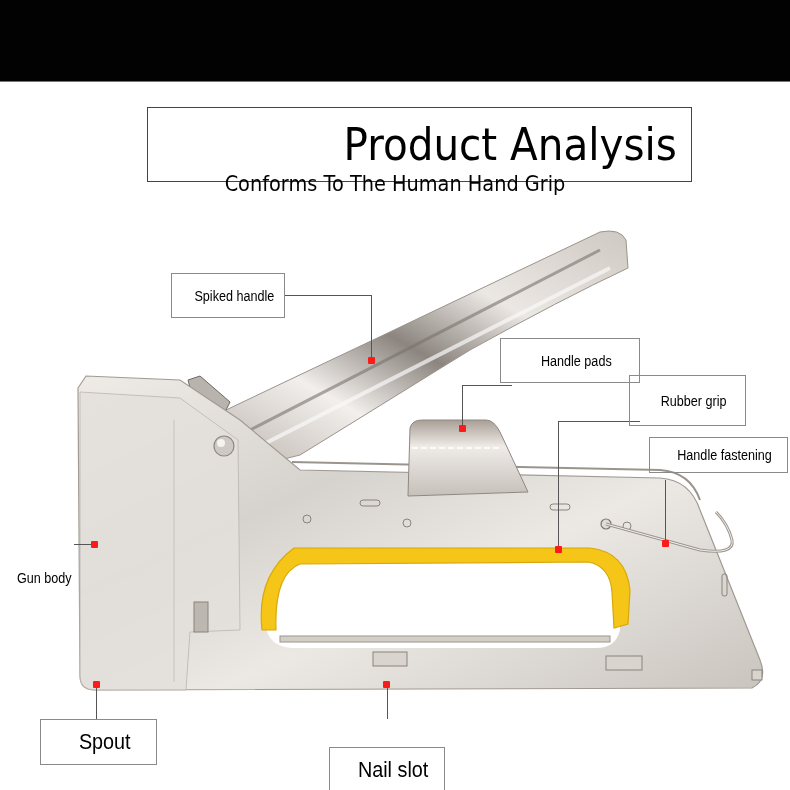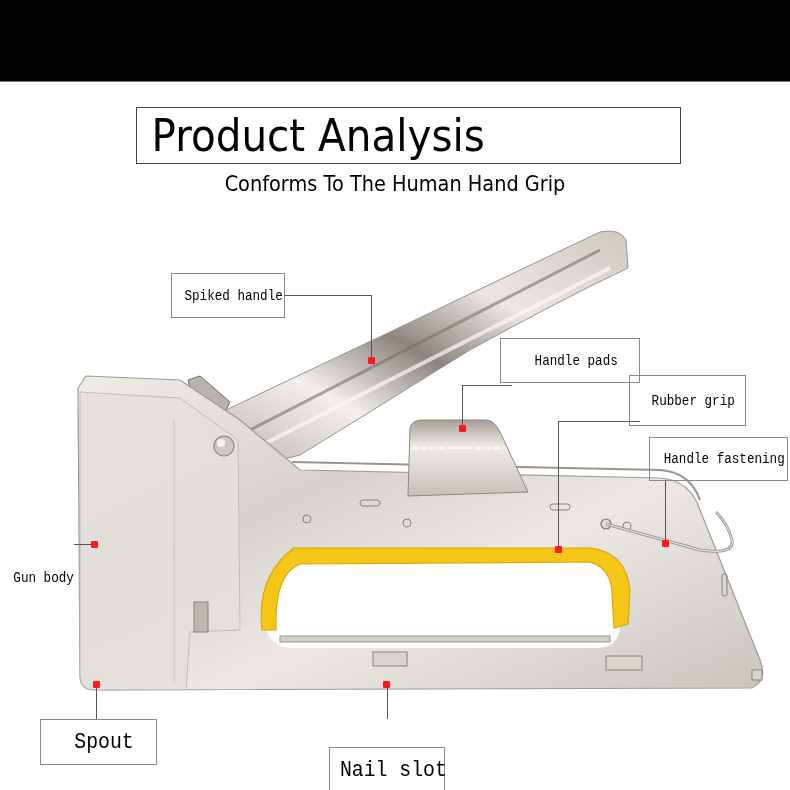--- a/index.html
+++ b/index.html
@@ -3,33 +3,33 @@
 <meta charset="utf-8">
 <style>
   html, body { margin: 0; padding: 0; }
   body {
     width: 790px; height: 790px; position: relative; overflow: hidden;
     background: #ffffff;
     font-family: "Liberation Sans", "DejaVu Sans", sans-serif;
   }
   .topband { position: absolute; left: 0; top: 0; width: 790px; height: 81px; background: #020202; border-bottom: 1px solid #777; }
   .title-box {
-    position: absolute; left: 136px; top: 107px; width: 545px; height: 57px;
+    position: absolute; left: 147px; top: 107px; width: 545px; height: 75px;
     border: 1px solid #444; box-sizing: border-box;
-    display: flex; align-items: center; justify-content: flex-start;
+    display: flex; align-items: center; justify-content: flex-end;
   }
   .title-text { font-size: 44px; font-weight: normal; color: #000; letter-spacing: 0px; line-height: 1; font-family: "DejaVu Sans", sans-serif; transform: scaleX(0.92); }
   .subtitle { position: absolute; left: 0; top: 172px; width: 790px; text-align: center; font-size: 21px; color: #000; font-family: "DejaVu Sans", sans-serif; transform: scaleX(0.92); }
 
   .product { position: absolute; left: 0; top: 0; width: 790px; height: 790px; }
 
   .label-box {
     position: absolute; box-sizing: border-box;
     display: flex; align-items: center; justify-content: center;
-    color: #000; font-family: Liberation Mono, monospace;
+    color: #000; font-family: Liberation Sans, sans-serif;
     border: 1px solid #8a8a8a;
     background: transparent;
     padding-left: 12px;
   }
   .label-box span { white-space: nowrap; transform: scaleX(0.9); display: inline-block; }
   .lbl-sm { font-size: 14px; }
   .lbl-lg { font-size: 22px; }
 
   .dot { position: absolute; width: 7px; height: 7px; background: #ff1a1a; border-radius: 1px; }
   .leader { position: absolute; background: #555; }
@@ -137,21 +137,21 @@
 
 <div class="label-box lbl-sm" style="left:171px; top:273px; width:114px; height:45px;">
   <span>Spiked handle</span>
 </div>
 <div class="label-box lbl-sm" style="left:500px; top:338px; width:140px; height:45px;">
   <span>Handle pads</span>
 </div>
 <div class="label-box lbl-sm" style="left:629px; top:375px; width:117px; height:51px;">
   <span>Rubber grip</span>
 </div>
-<div class="label-box lbl-sm" style="left:649px; top:437px; width:139px; height:44px;">
+<div class="label-box lbl-sm" style="left:649px; top:437px; width:139px; height:36px;">
   <span>Handle fastening</span>
 </div>
 <div class="label-box lbl-sm" style="left:0px; top:564px; width:76px; height:28px; border:none;">
   <span>Gun body</span>
 </div>
 <div class="label-box lbl-lg" style="left:40px; top:719px; width:117px; height:46px;text-align:right;">
   <span>Spout</span>
 </div>
 <div class="label-box lbl-lg" style="left:329px; top:719px; width:116px; height:46px;margin-top:28px;">
   <span>Nail slot</span>

